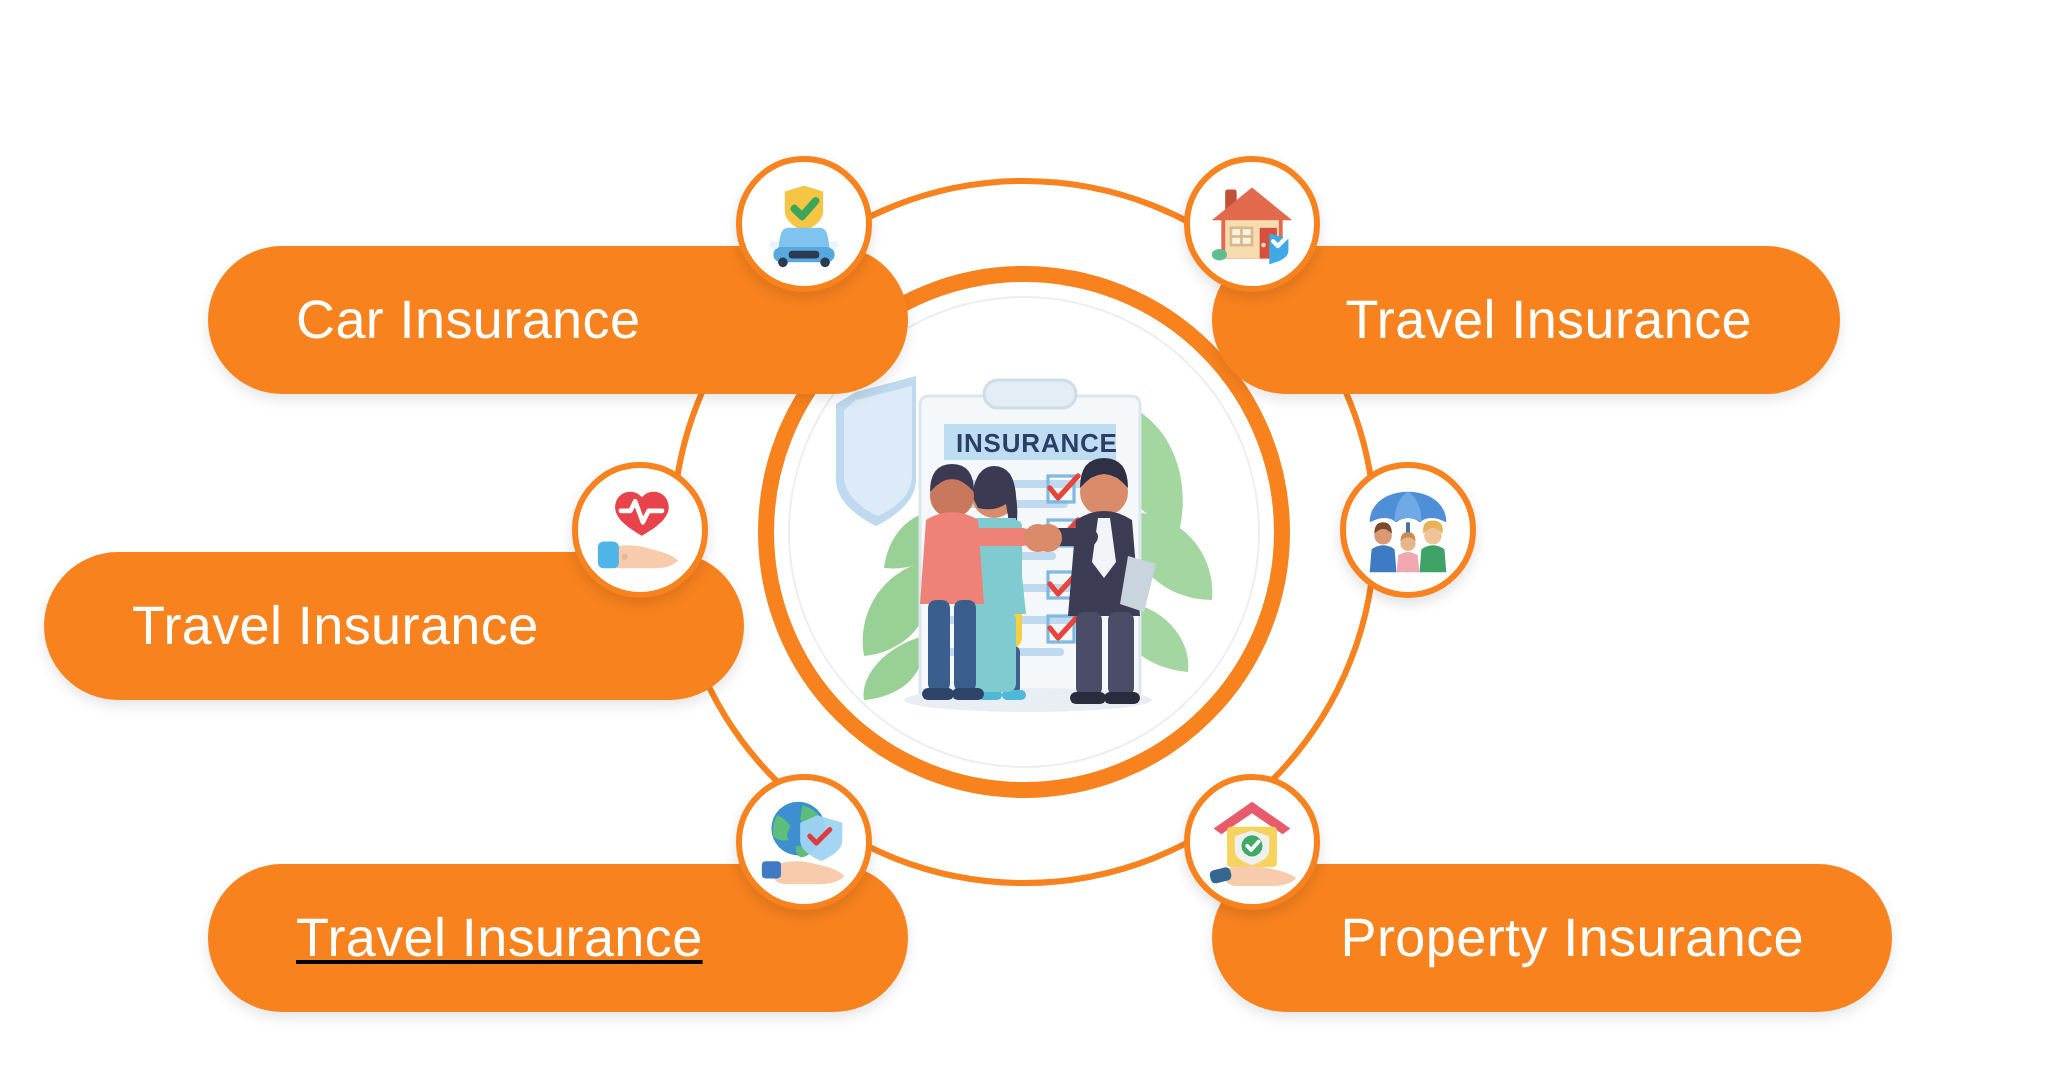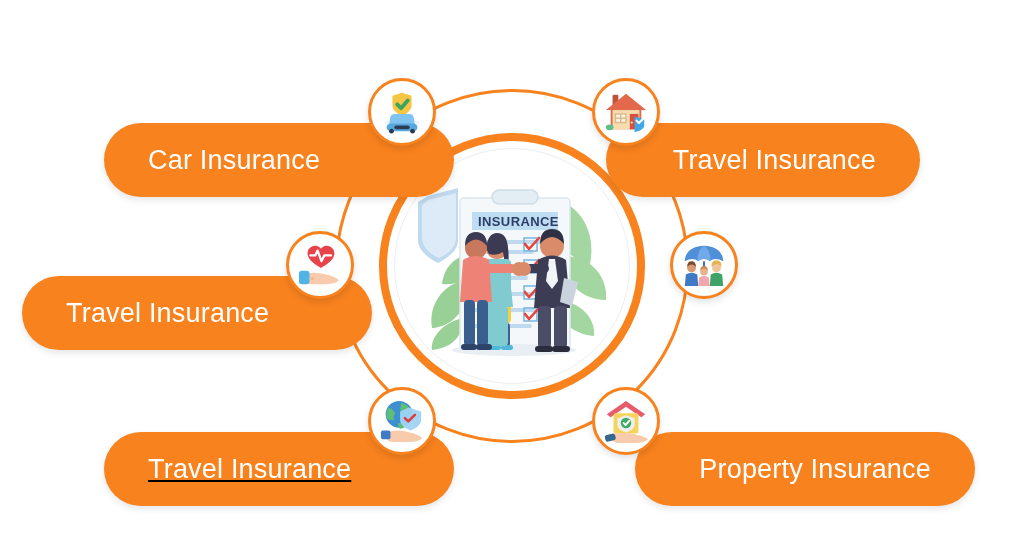--- a/index.html
+++ b/index.html
@@ -94,21 +94,21 @@
     z-index: 5;
   }
   .badge svg { display: block; width: 46px; height: 46px; }
 
   
   #pill-car     { left: 104px; top: 75px;  width: 350px; }
   #pill-house   { left: 606px; top: 75px;  width: 314px; }
   #pill-health  { left: 22px;  top: 228px; width: 350px; }
   #pill-life    { left: 672px; top: 228px; width: 330px; }
   #pill-travel  { left: 104px; top: 384px; width: 350px; text-decoration: underline; }
-  #pill-property{ left: 635px; top: 384px; width: 340px; }
+  #pill-property{ left: 606px; top: 384px; width: 340px; }
 
   
   #badge-car      { left: 368px; top: 78px; }
   #badge-house    { left: 592px; top: 78px; }
   #badge-health   { left: 286px; top: 231px; }
   #badge-life     { left: 670px; top: 231px; }
   #badge-travel   { left: 368px; top: 387px; }
   #badge-property { left: 592px; top: 387px; }
 </style>
 </head>

